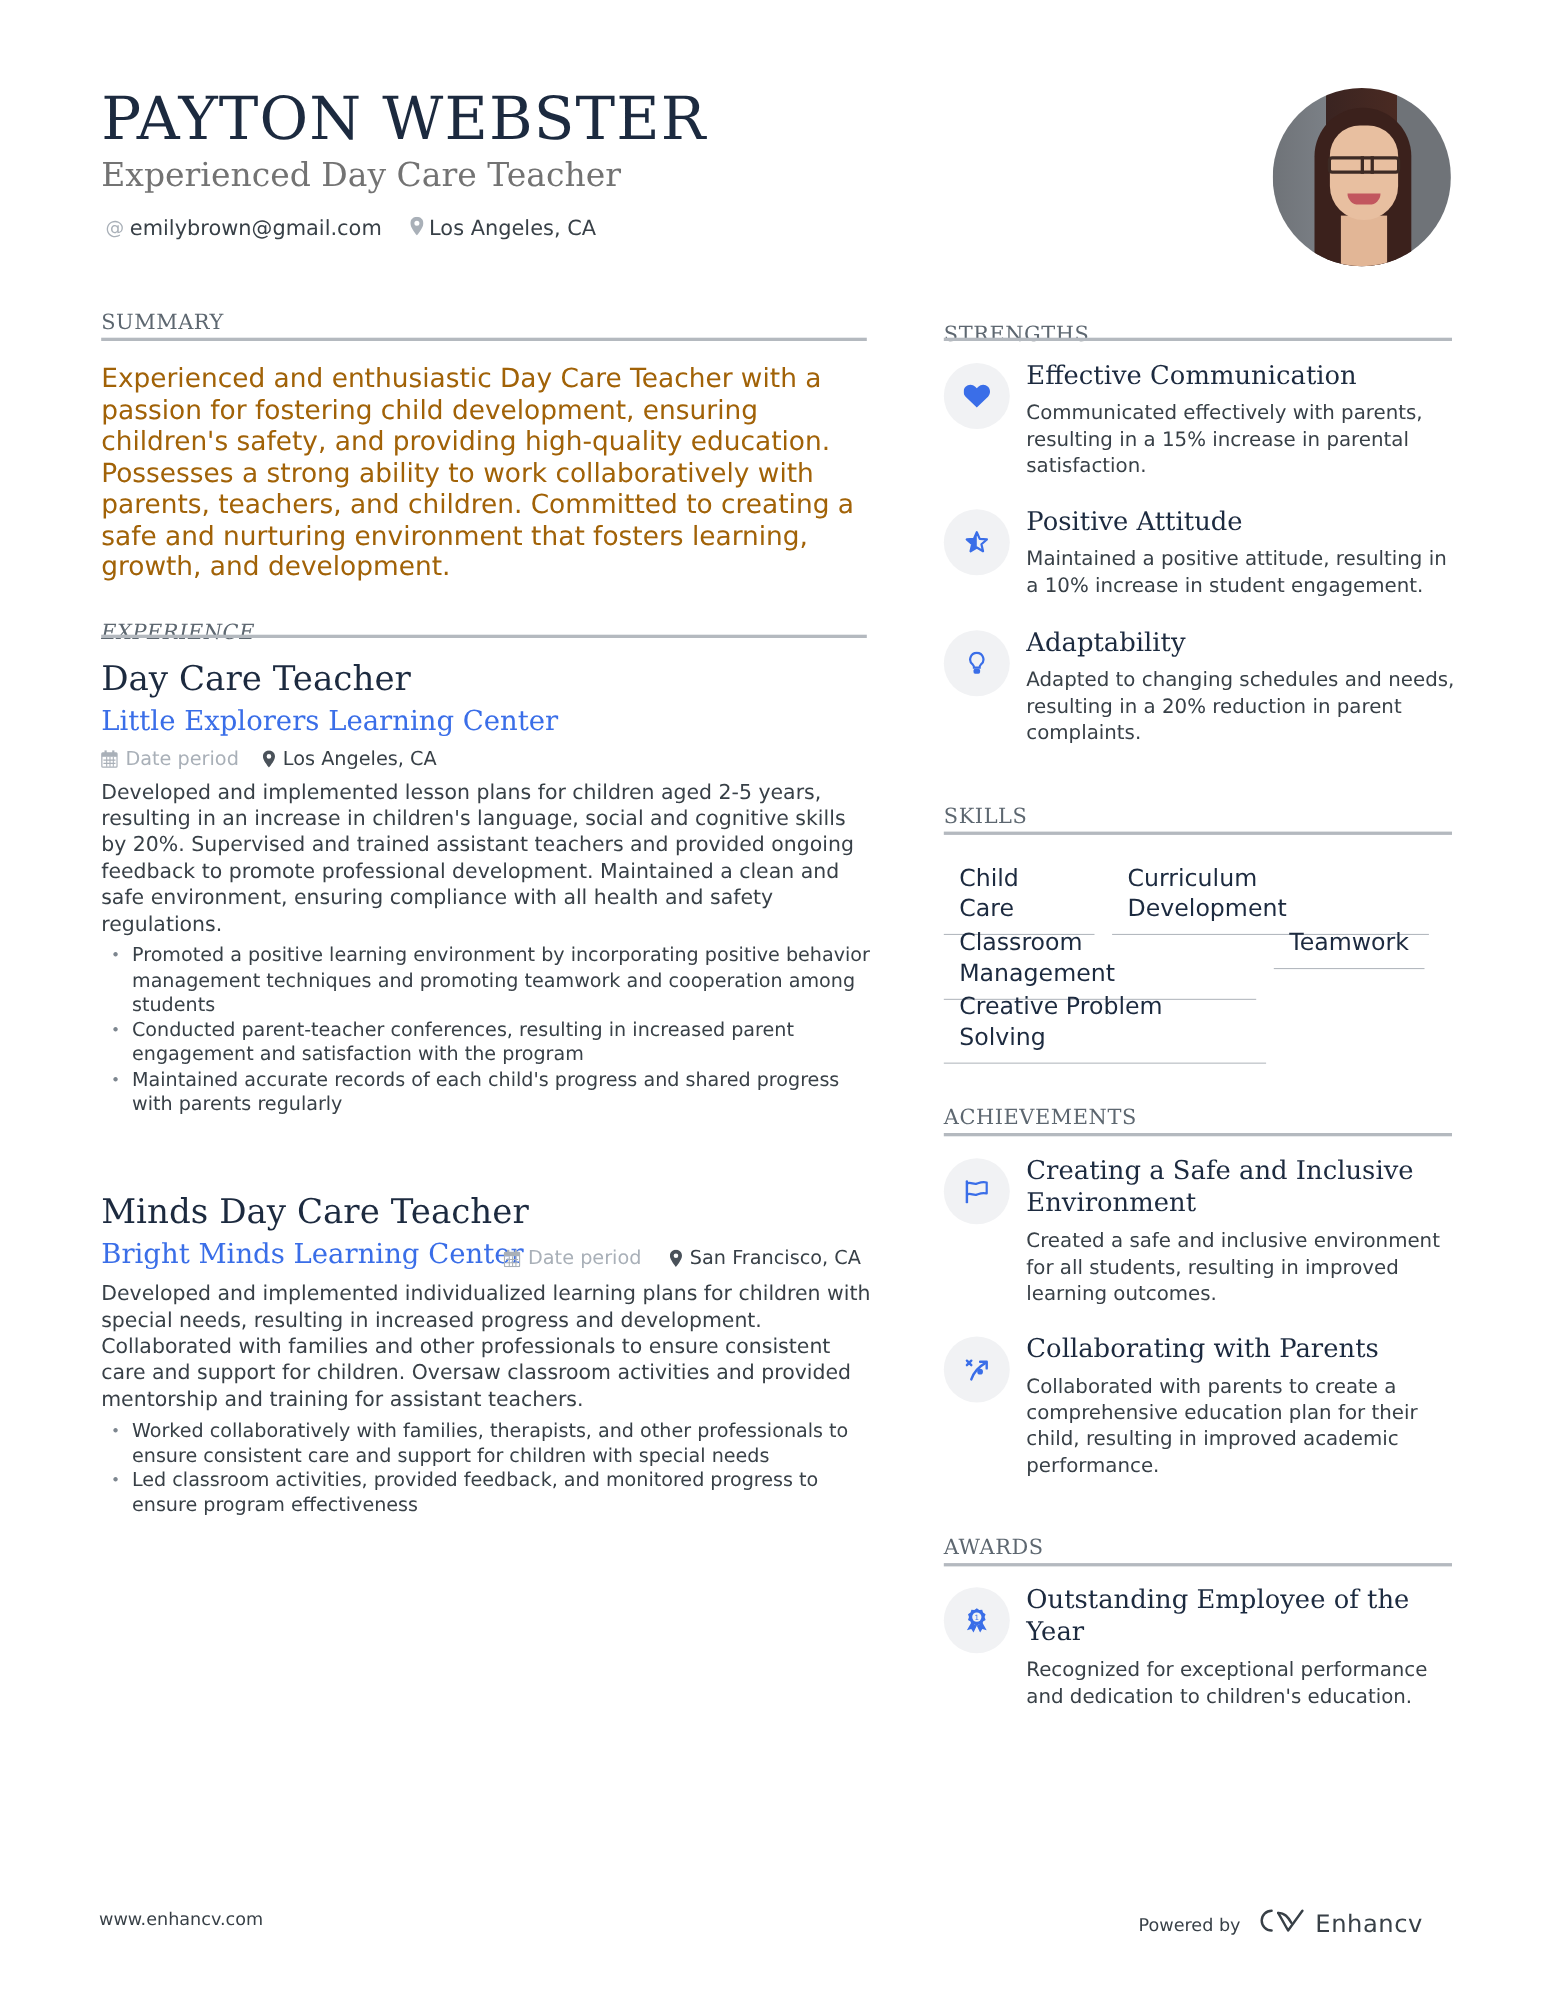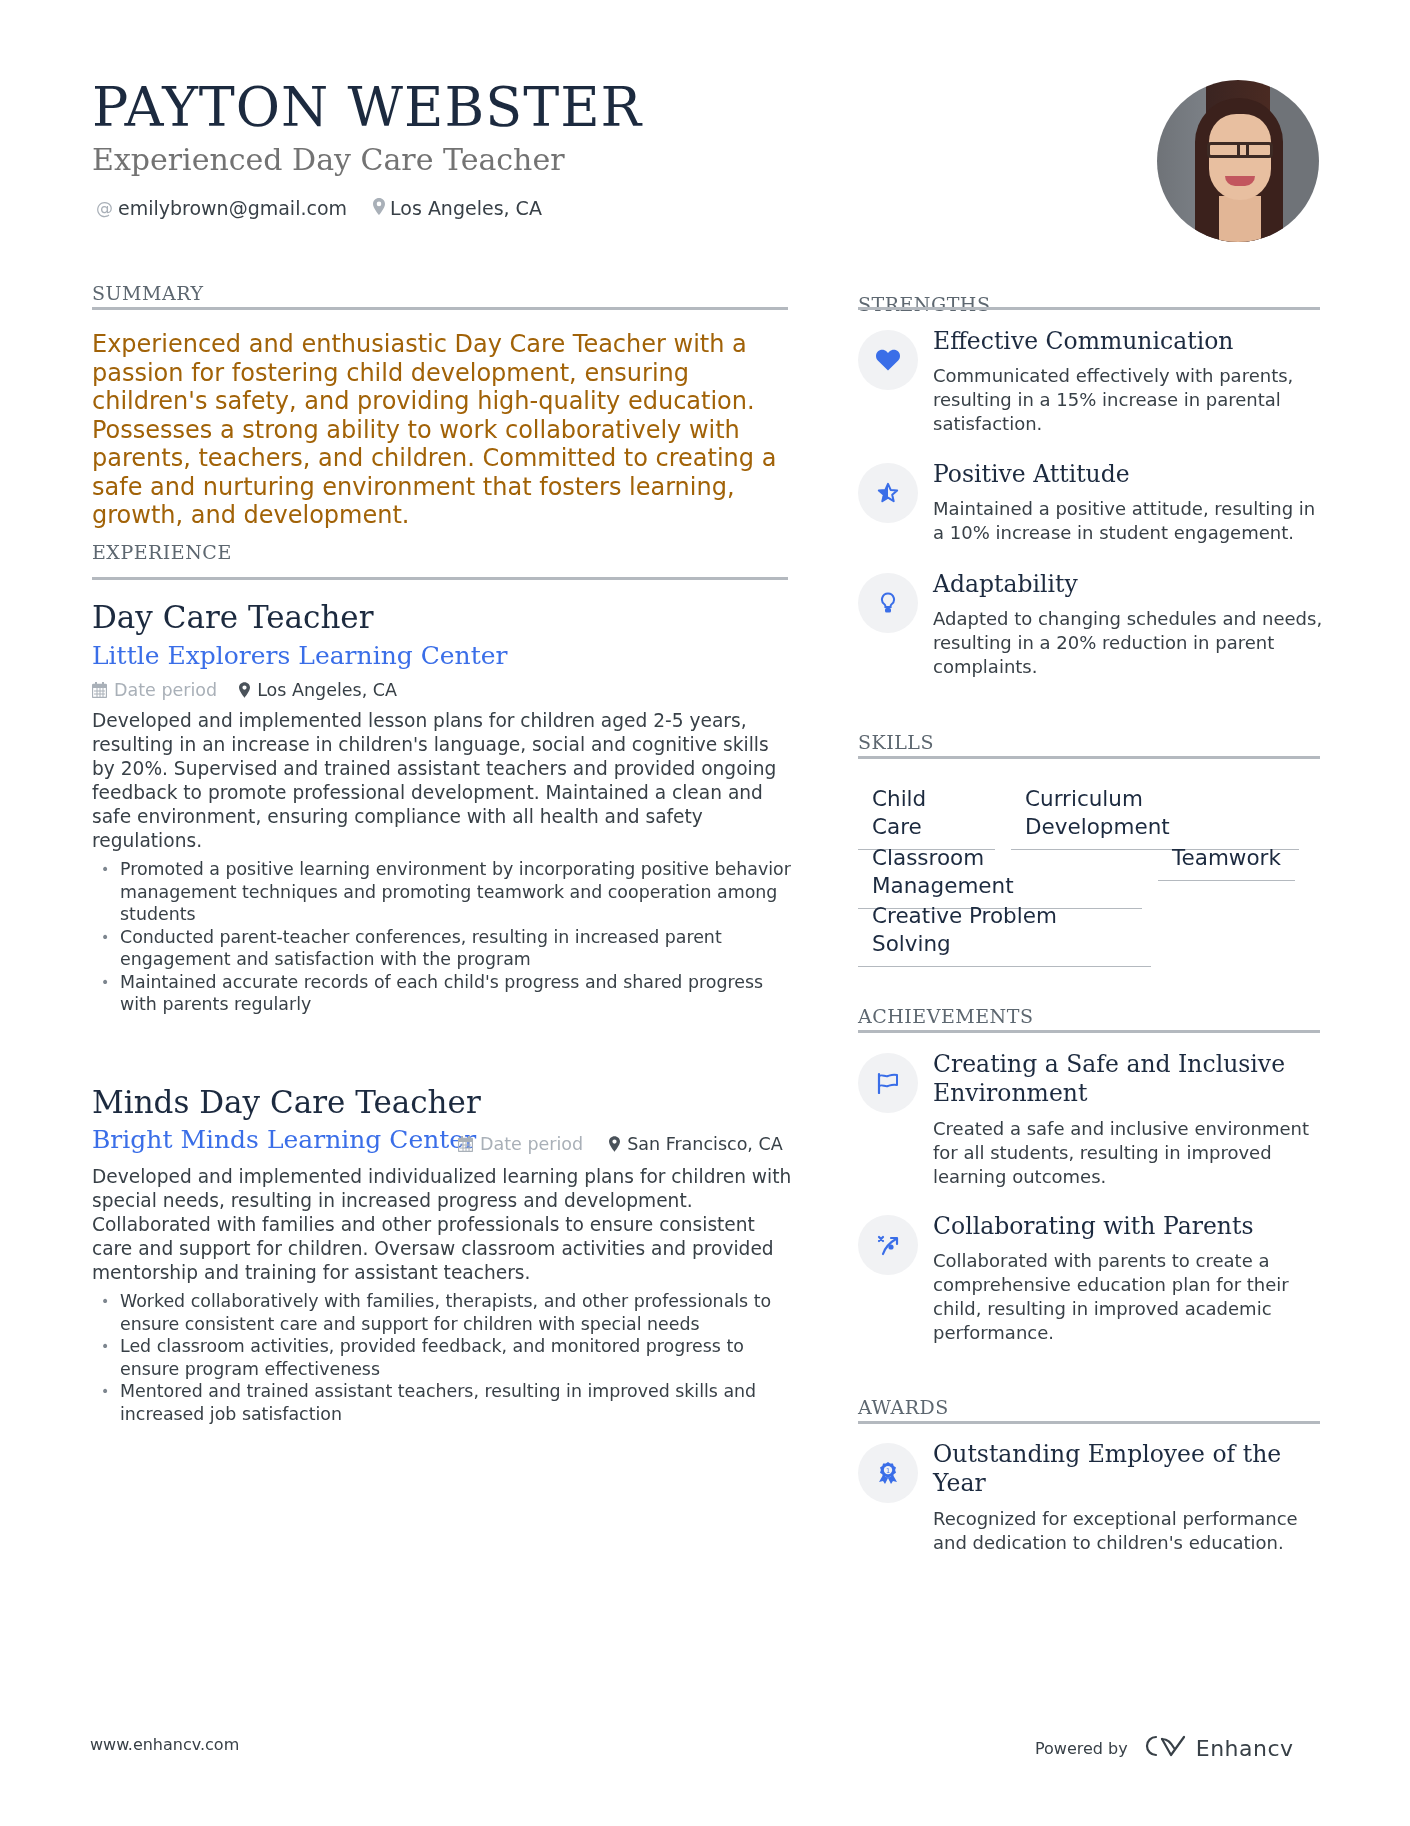--- a/index.html
+++ b/index.html
@@ -81,21 +81,21 @@
   <div class="neck"></div>
   <div class="face"></div>
   <div class="glasses"></div>
   <div class="smile"></div>
 </div>
 
 <div class="sec-h serif" style="left:92px; top:281px;">SUMMARY</div>
 <div class="sec-line" style="left:92px; top:307px; width:696px;"></div>
 <div class="summary">Experienced and enthusiastic Day Care Teacher with a passion for fostering child development, ensuring children's safety, and providing high-quality education. Possesses a strong ability to work collaboratively with parents, teachers, and children. Committed to creating a safe and nurturing environment that fosters learning, growth, and development.</div>
 
-<div class="sec-h serif" style="left:92px; top:540px;">EXPERIENCE</div>
+<div class="sec-h serif" style="left:92px; top:563px;font-style:italic;">EXPERIENCE</div>
 <div class="sec-line" style="left:92px; top:577px; width:696px;"></div>
 
 <div class="job-title serif" style="top:598px;">Day Care Teacher</div>
 <div class="company serif" style="top:640px;">Little Explorers Learning Center</div>
 <div class="meta" style="left:92px; top:680px;">
   <div class="item date">
     <span>
       <svg width="15" height="16" viewBox="0 0 15 16">
           <rect x="0.5" y="2.5" width="14" height="13" rx="1" fill="none" stroke="#a9b0b8" stroke-width="1.3"></rect>
           <rect x="0.5" y="2.5" width="14" height="3.5" fill="#a9b0b8"></rect>
@@ -143,21 +143,20 @@
           <path d="M6 0C2.7 0 0 2.6 0 5.9 0 10 6 17 6 17s6-7 6-11.1C12 2.6 9.3 0 6 0zm0 8.2a2.3 2.3 0 110-4.6 2.3 2.3 0 010 4.6z" fill="#4a525a"></path>
         </svg>
     </span>
     <span>San Francisco, CA</span>
   </div>
 </div>
 <div class="job-desc" style="top:1165px;">Developed and implemented individualized learning plans for children with special needs, resulting in increased progress and development. Collaborated with families and other professionals to ensure consistent care and support for children. Oversaw classroom activities and provided mentorship and training for assistant teachers.</div>
 <ul class="bullets" style="top:1290px;">
   <li>Worked collaboratively with families, therapists, and other professionals to ensure consistent care and support for children with special needs</li>
   <li>Led classroom activities, provided feedback, and monitored progress to ensure program effectiveness</li>
-  <li>Mentored and trained assistant teachers, resulting in improved skills and increased job satisfaction</li>
 </ul>
 
 <div class="sec-h serif" style="left:858px; top:292px;">STRENGTHS</div>
 <div class="sec-line" style="left:858px; top:307px; width:462px;"></div>
 
 <div class="ritem" style="top:330px;">
   <div class="ricon">
     <svg width="24" height="22" viewBox="0 0 24 22">
         <path d="M12 21.5 1.8 11.6C-.6 9.1-.6 5.1 1.8 2.6s6.4-2.5 8.8 0L12 4l1.4-1.4c2.4-2.5 6.4-2.5 8.8 0s2.4 6.5 0 9z" fill="#3a6ee8"></path>
       </svg>

